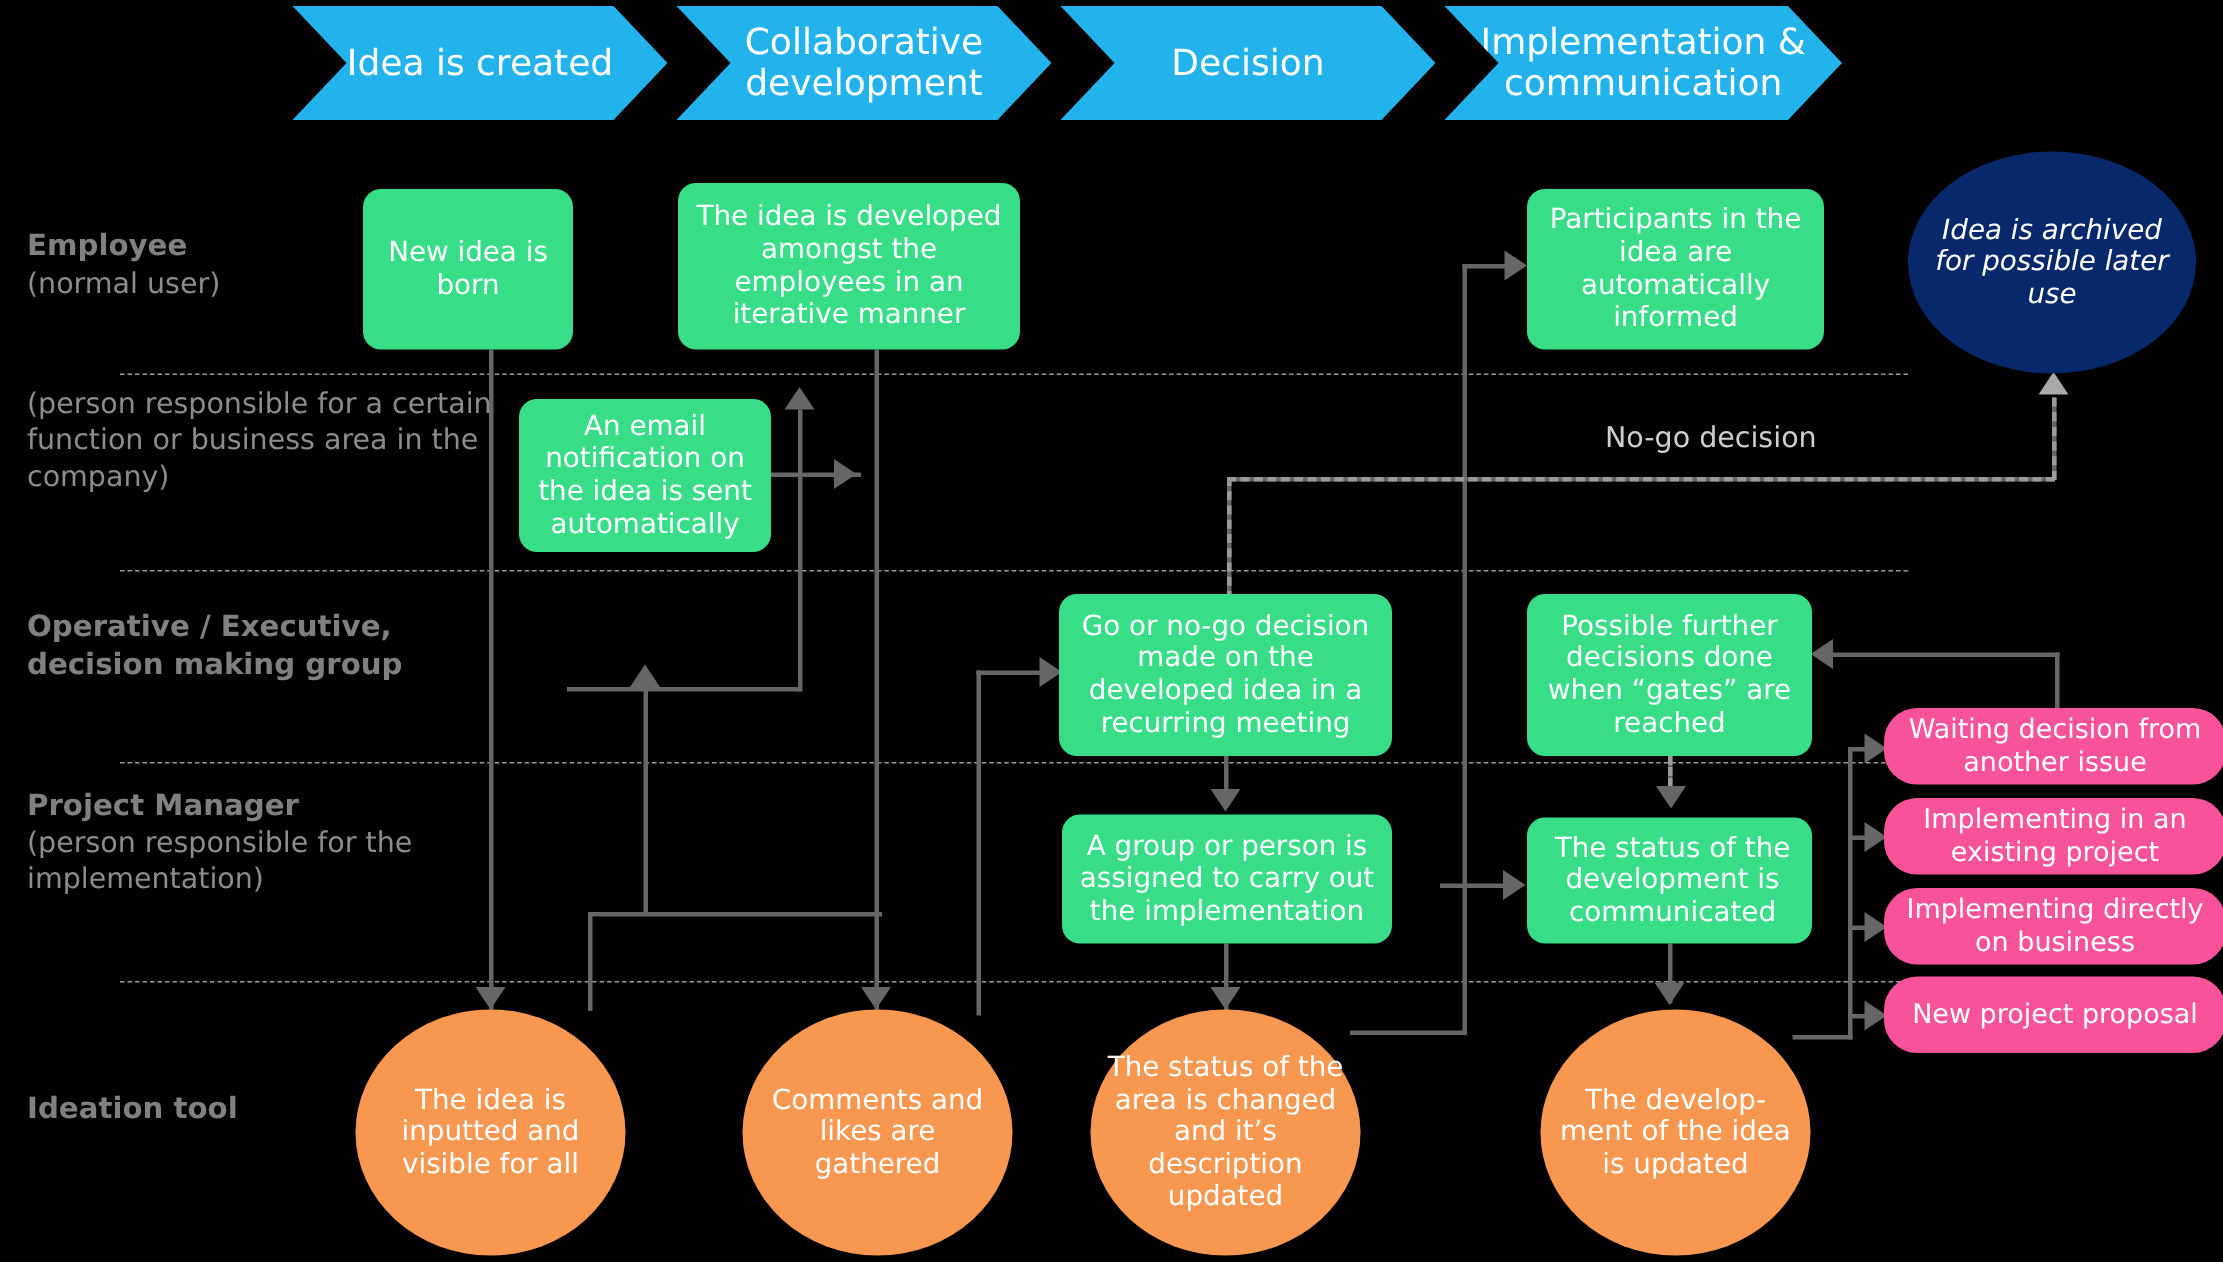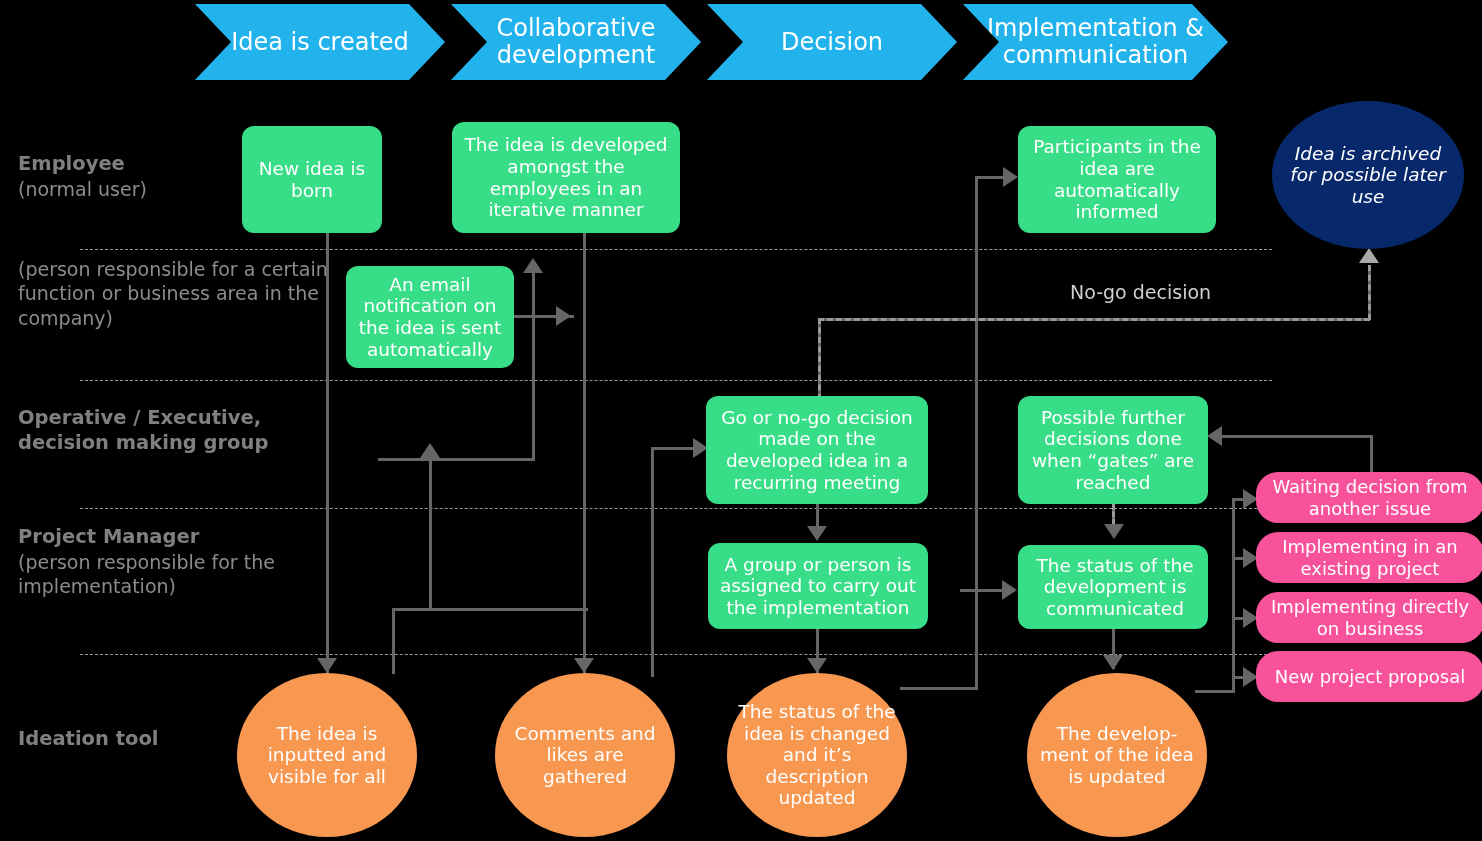--- a/index.html
+++ b/index.html
@@ -173,16 +173,16 @@
 
   <div class="node green" style="left:1018px;top:545px;width:190px;height:84px;padding-left:12px;">The status of the development is communicated</div>
 
   <div class="node pink" style="left:1256px;top:472px;width:228px;height:51px;">Waiting decision from another issue</div>
   <div class="node pink" style="left:1256px;top:532px;width:228px;height:51px;">Implementing in an existing project</div>
   <div class="node pink" style="left:1256px;top:592px;width:228px;height:51px;">Implementing directly on business</div>
   <div class="node pink" style="left:1256px;top:651px;width:228px;height:51px;">New project proposal</div>
 
   <div class="node orange" style="left:237px;top:673px;width:180px;height:164px;text-align:center;">The idea is inputted and visible for all</div>
   <div class="node orange" style="left:495px;top:673px;width:180px;height:164px;">Comments and likes are gathered</div>
-  <div class="node orange" style="left:727px;top:673px;width:180px;height:164px;">The status of the idea is changed and it’s description updated</div>
+  <div class="node orange" style="left:727px;top:673px;width:180px;height:164px;">The status of the area is changed and it’s description updated</div>
   <div class="node orange" style="left:1027px;top:673px;width:180px;height:164px;">The develop- ment of the idea is updated</div>
 
 </div>
 
 </body></html>

